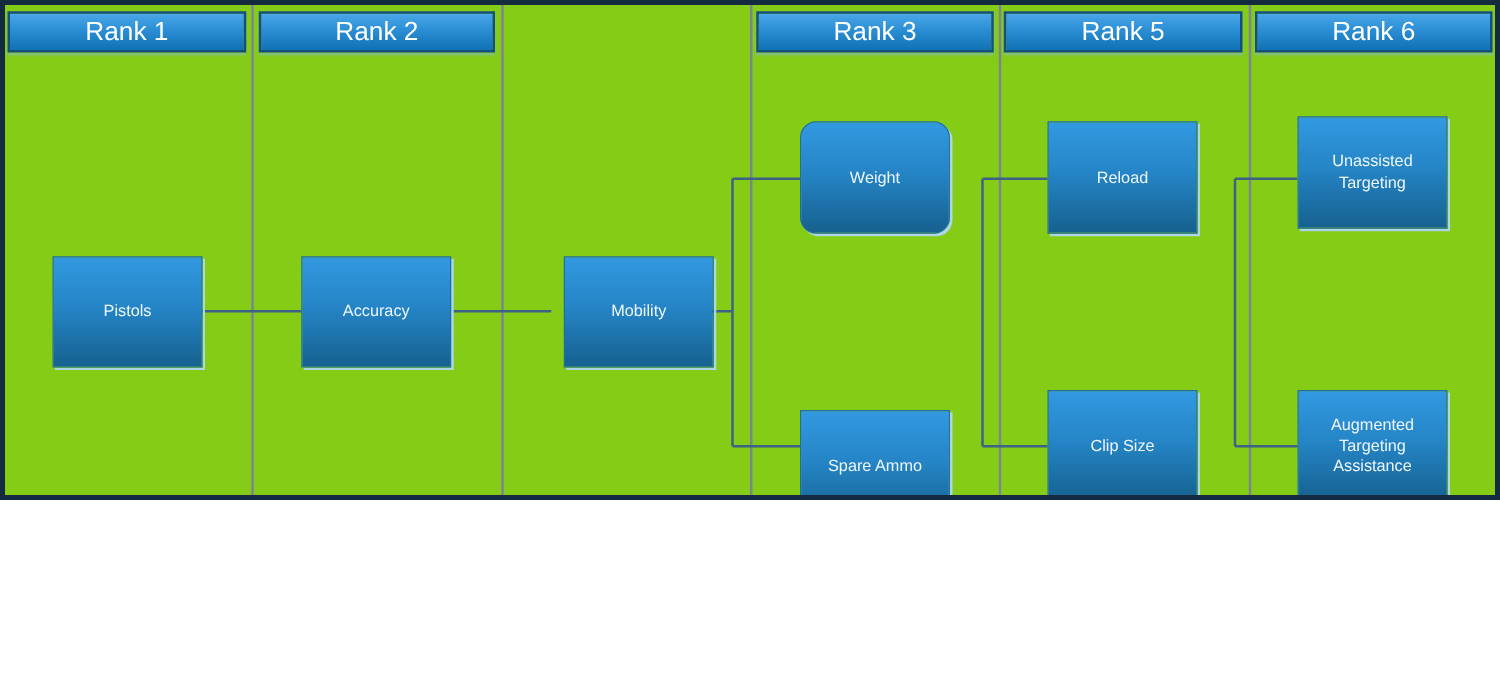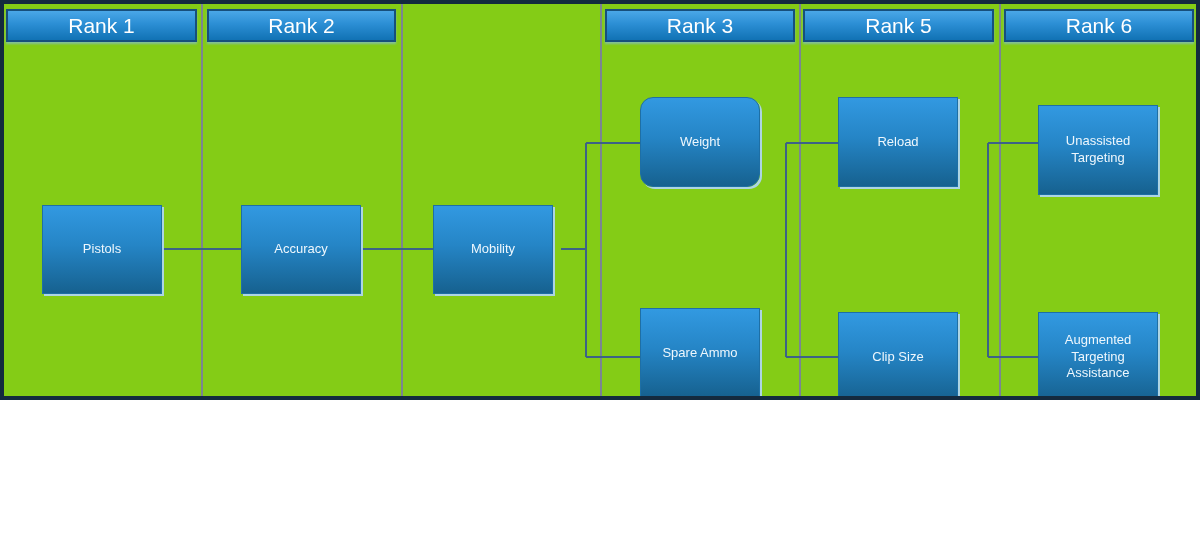--- a/index.html
+++ b/index.html
@@ -87,20 +87,20 @@
       <line x1="988" y1="143" x2="1038" y2="143" stroke="#3c6386" stroke-width="2"></line>
       <line x1="988" y1="357" x2="1038" y2="357" stroke="#3c6386" stroke-width="2"></line>
     </svg>
     <div class="col-header" style="left: 6px; width: 191px;">Rank 1</div>
     <div class="col-header" style="left: 207px; width: 189px;">Rank 2</div>
     <div class="col-header" style="left: 605px; width: 190px;">Rank 3</div>
     <div class="col-header" style="left: 803px; width: 191px;">Rank 5</div>
     <div class="col-header" style="left: 1004px; width: 190px;">Rank 6</div>
     <div class="node" style="left: 42px; top: 205px; width: 120px; height: 89px;">Pistols</div>
     <div class="node" style="left: 241px; top: 205px; width: 120px; height: 89px;">Accuracy</div>
-    <div class="node" style="left: 433px; top: 205px; width: 120px; height: 89px; text-align: center;">Mobility</div>
+    <div class="node" style="left: 451px; top: 205px; width: 120px; height: 89px; text-align: center;">Mobility</div>
     <div class="node" style="left: 640px; top: 97px; width: 120px; height: 90px; border-radius: 13px;">Weight</div>
-    <div class="node" style="left: 640px; top: 308px; width: 120px; height: 90px;">Spare Ammo</div>
+    <div class="node" style="left: 640px; top: 328px; width: 120px; height: 90px;">Spare Ammo</div>
     <div class="node" style="left: 838px; top: 97px; width: 120px; height: 90px;">Reload</div>
     <div class="node" style="left: 838px; top: 312px; width: 120px; height: 90px;">Clip Size</div>
-    <div class="node" style="left: 1038px; top: 105px; width: 120px; height: 90px;">Unassisted Targeting</div>
+    <div class="node" style="left: 1038px; top: 93px; width: 120px; height: 90px;">Unassisted Targeting</div>
     <div class="node" style="left: 1038px; top: 312px; width: 120px; height: 90px;">Augmented Targeting Assistance</div>
   </div>
 
 </body></html>

